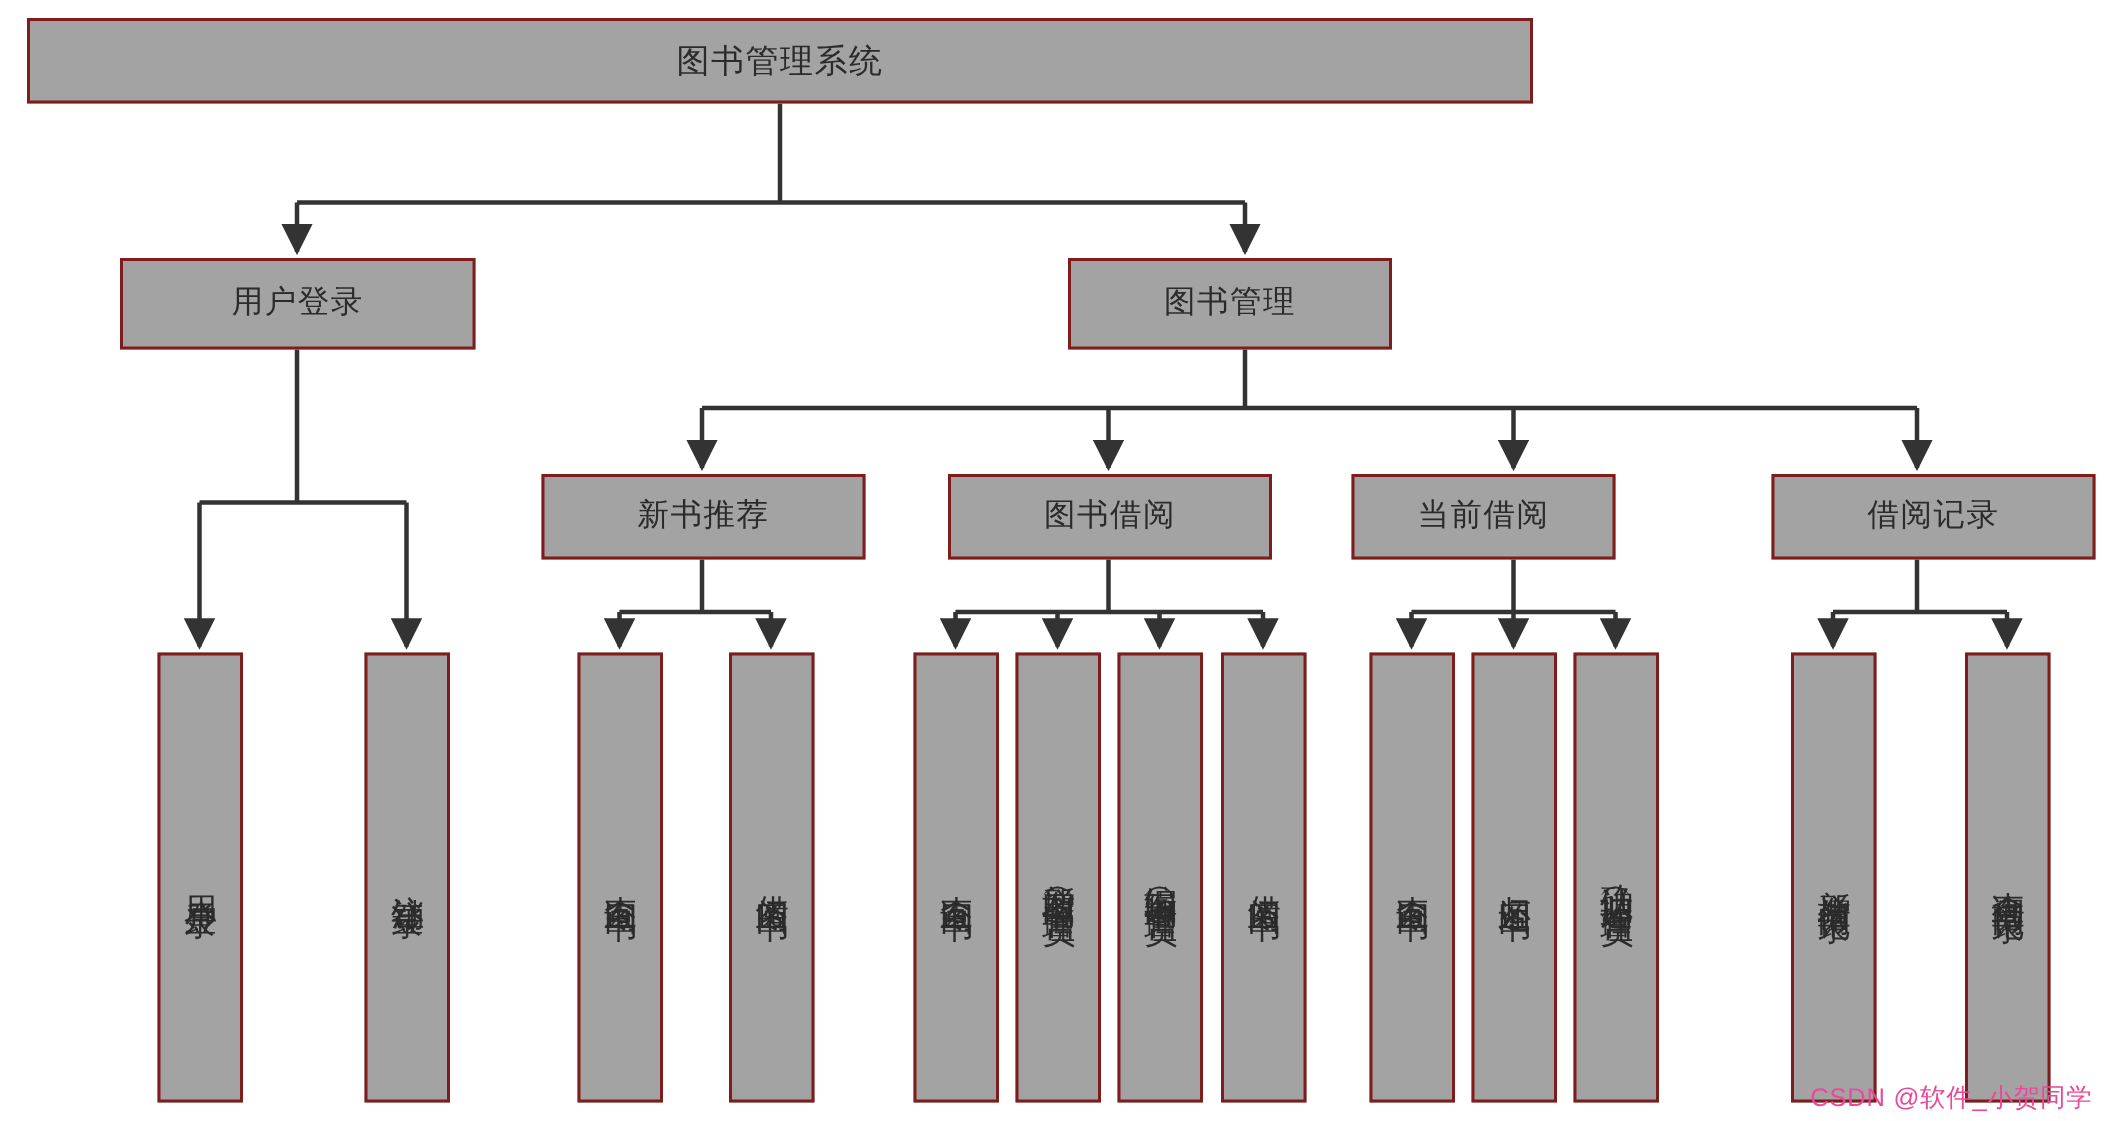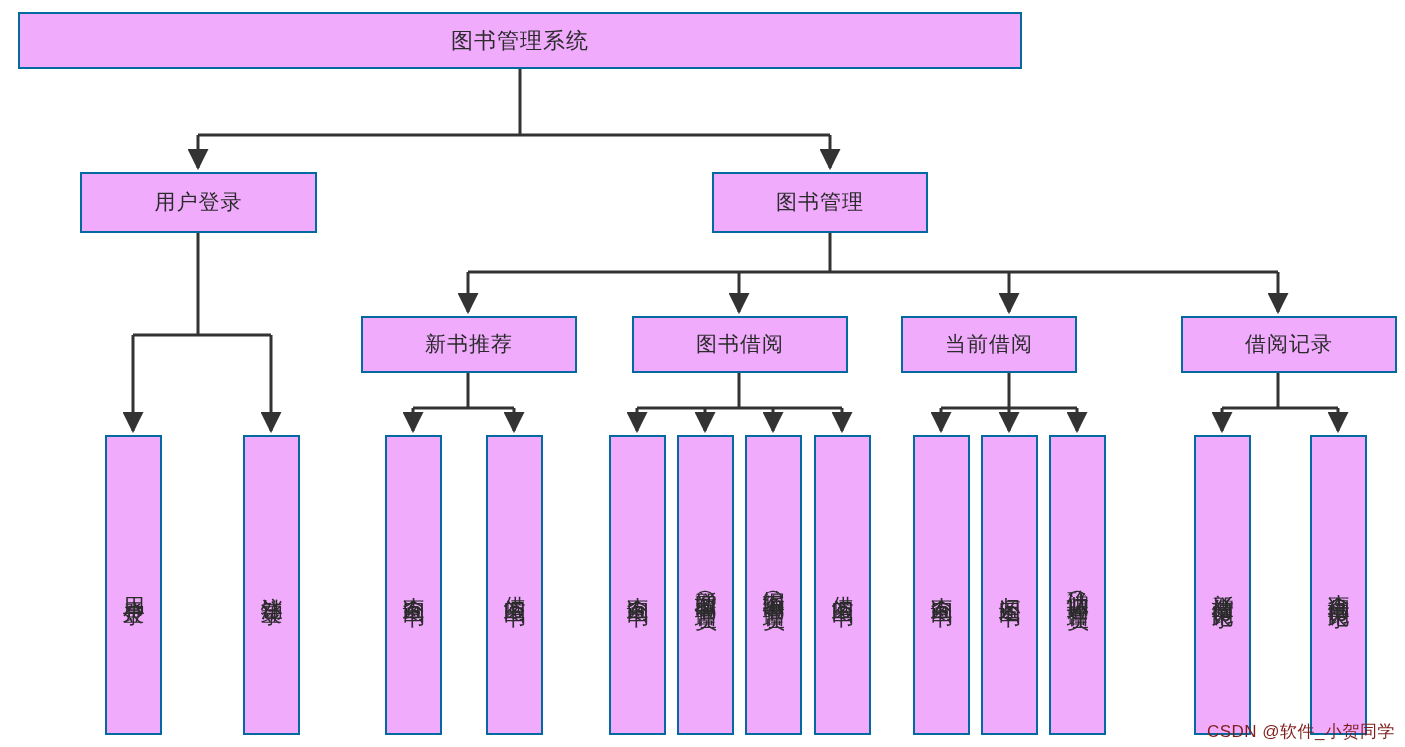--- a/index.html
+++ b/index.html
@@ -8,22 +8,22 @@
     position:relative;
     width:1405px;
     height:747px;
     background:#ffffff;
     overflow:hidden;
   }
   #wires{position:absolute;left:0;top:0;width:1405px;height:747px;}
   .node{
     position:absolute;
     box-sizing:border-box;
-    background:#f0abfc;
-    border:2px solid #0369a1;
+    background:#a3a3a3;
+    border:2px solid #7f1d1d;
     display:flex;
     align-items:center;
     justify-content:center;
   }
   .node .lbl{
     color:#2b2b2b;
     font-size:21px;
     line-height:1.25;
     letter-spacing:1px;
     white-space:nowrap;
@@ -39,21 +39,21 @@
     font-size:22px;
     line-height:1.12;
     letter-spacing:3px;
     white-space:normal;
     max-height:272px;
   }
   #watermark{
     position:absolute;
     right:10px;
     bottom:4px;
-    color:#7f1d1d;
+    color:#ec4899;
     font-size:17px;
     letter-spacing:0.5px;
     white-space:nowrap;
     pointer-events:none;
   }
 </style>
 </head>
 <body>
 
 <div id="canvas">

